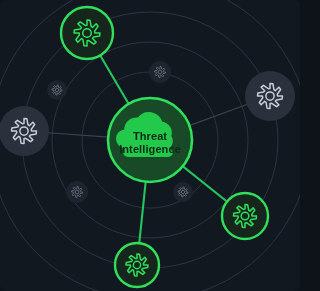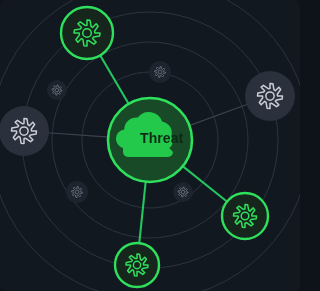--- a/index.html
+++ b/index.html
@@ -1,23 +1,23 @@
 <!DOCTYPE html>
 <html><head>
 <meta charset="utf-8">
 <style>
   html,body{margin:0;padding:0;background:#0e1319;}
   body{width:300px;height:291px;overflow:hidden;
        font-family:"Liberation Sans","DejaVu Sans",sans-serif;}
   #canvas{position:relative;width:300px;height:291px;background:#121820;
           border-radius:6px;overflow:hidden;}
   #graph{position:absolute;inset:0;width:300px;height:291px;display:block;}
-  .lbl{position:absolute;line-height:1.15;
-       color:#0c2a16;font-weight:bold;font-size:14px;letter-spacing:.1px;
-       pointer-events:none;margin-left:30px;}
+  .lbl{position:absolute;text-align:center;line-height:1.15;
+       color:#0c2a16;font-weight:bold;font-size:11px;letter-spacing:.1px;
+       pointer-events:none;}
 </style>
 </head>
 <body>
 
 <div id="canvas">
   <svg id="graph" viewBox="0 0 300 291">
     <defs>
       <g id="gear-glyph">
         <circle cx="0" cy="0" r="3.6" fill="none" stroke-width="1.5"></circle>
         <g id="gear-teeth"></g>
@@ -104,14 +104,15 @@
         </g>
         <g>
           <circle cx="150" cy="140" r="42" fill="#184a28" stroke="#2ee05c" stroke-width="2.6"></circle>
           <path d="M 123 148 a 9.5 9.5 0 0 1 1.2 -18.6 a 12 12 0 0 1 13.5 -11.8 a 14 14 0 0 1 24.6 4.2 a 11 11 0 0 1 9.0 14.3 a 8.5 8.5 0 0 1 -2.0 11.9 L 173 152 a 5 5 0 0 1 -5 5 L 128 157 a 5 5 0 0 1 -5 -5 Z" fill="#22c94a"></path>
         </g>
       </g>
   </svg>
 
   <div class="lbl" id="hub-label" style="left: 110px; top: 130px; width: 80px; color: rgb(12, 42, 22);">
     <div>Threat</div>
+    <div>Intelligence</div>
   </div>
 </div>
 
 </body></html>

